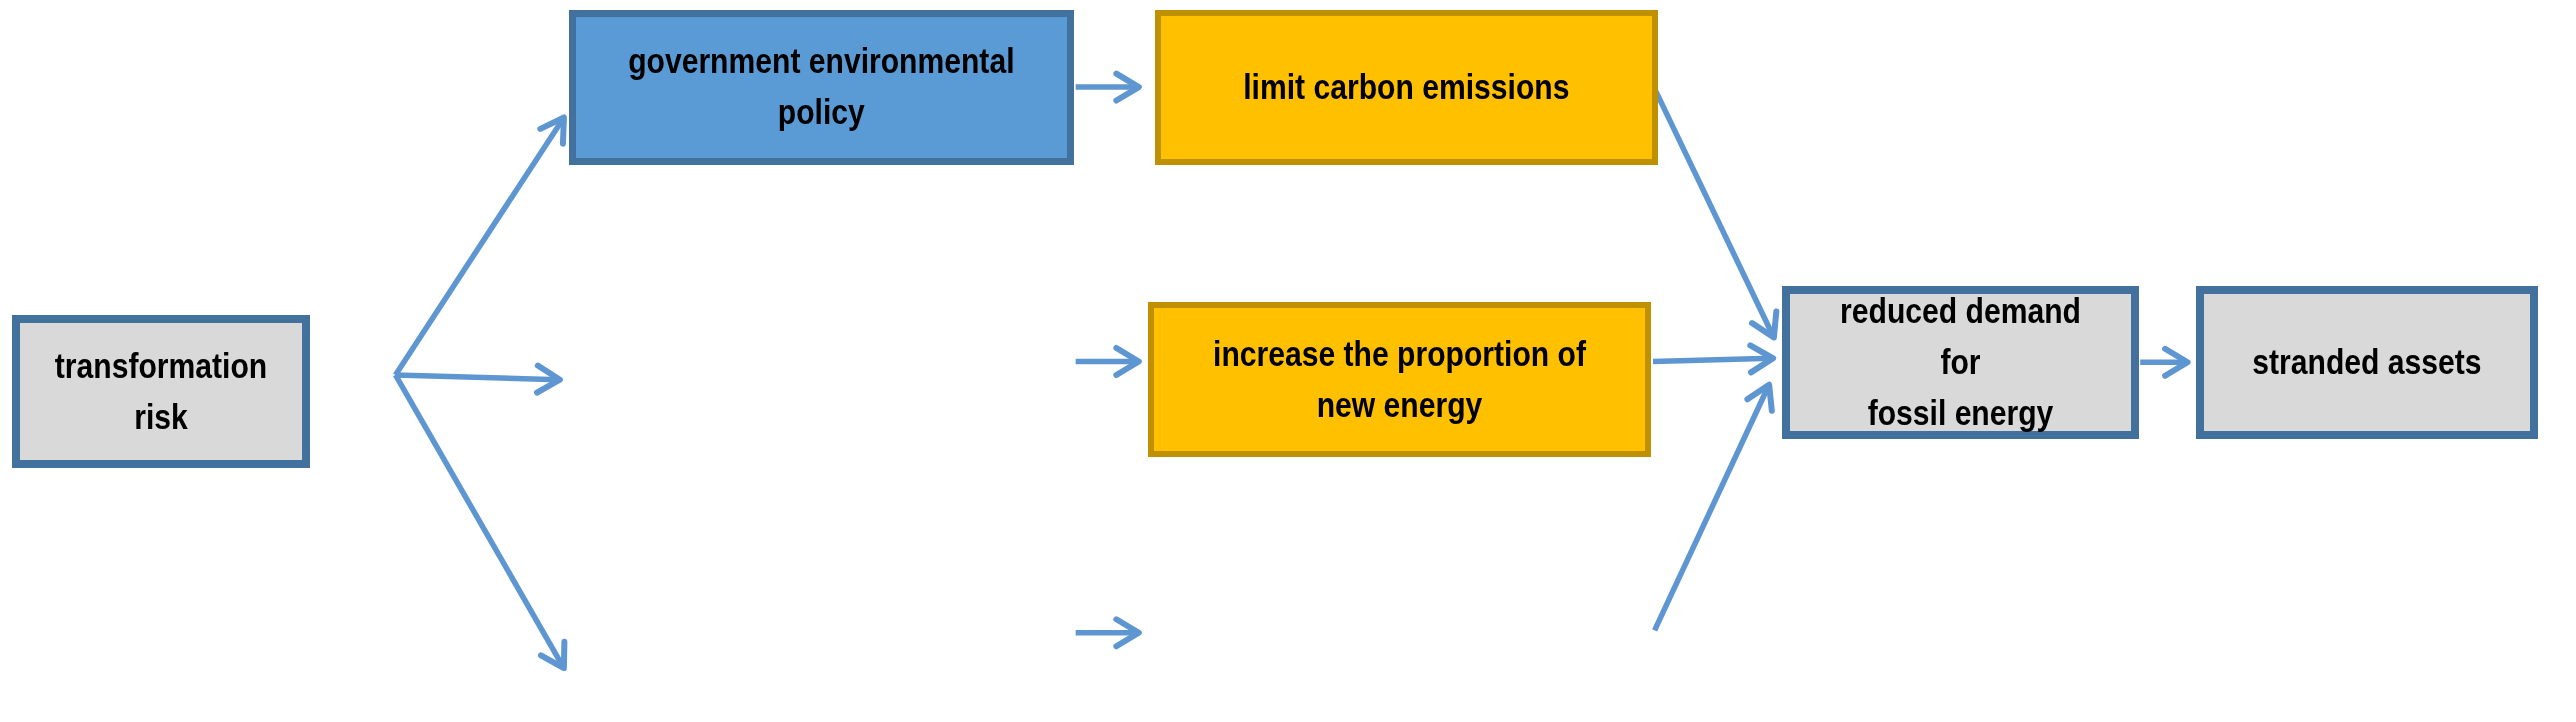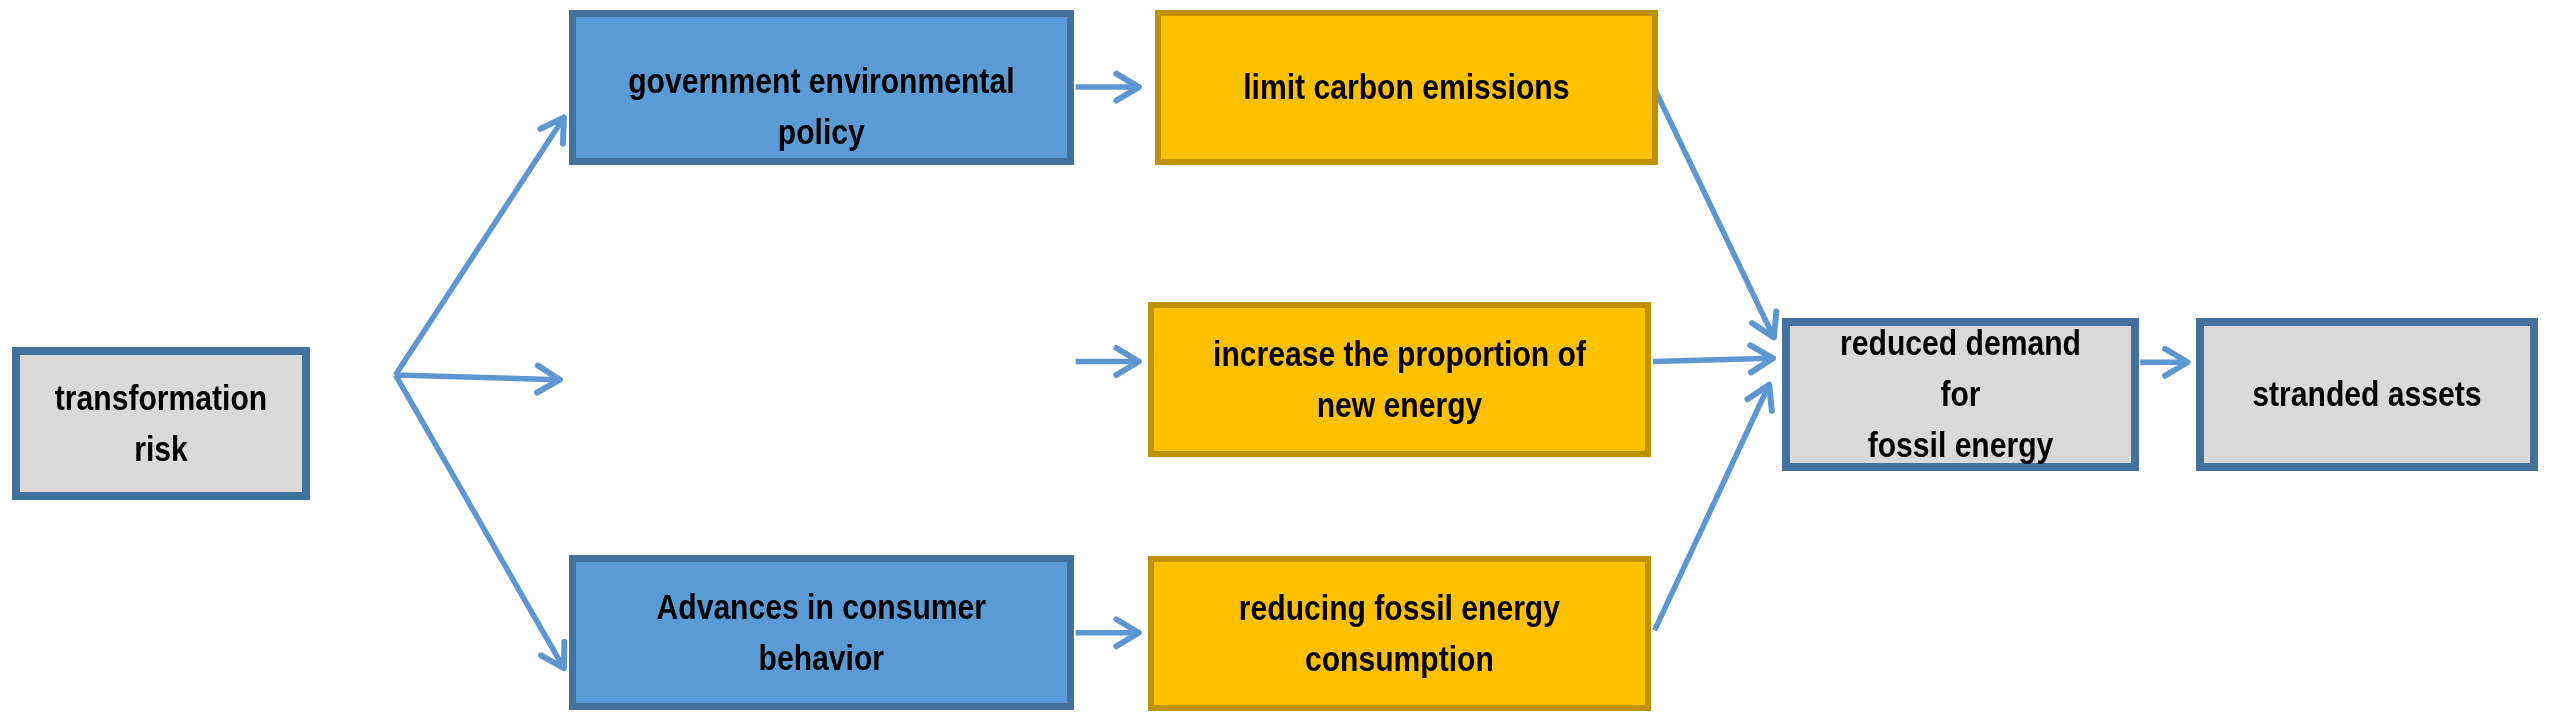--- a/index.html
+++ b/index.html
@@ -28,27 +28,27 @@
     line-height: 1.45;
     color: #000000;
   }
   .node .label {
     display: inline-block;
     transform: scaleX(0.86);
     transform-origin: center;
     white-space: pre-line;
     padding: 0 4.7px;
   }
-  .node.gray   { background: #D9D9D9; border: 8px solid #41719C; margin-top: 32px; }
+  .node.gray   { background: #D9D9D9; border: 8px solid #41719C; }
   .node.blue   { background: #5B9BD5; border: 7.1px  solid #41719C; }
   .node.orange { background: #FFC000; border: 6.3px  solid #BF9000; }
 
   
   #n-transformation-risk { left: 12px;   top: 315px; width: 298px; height: 153px; }
-  #n-gov-policy          { left: 569px;  top: 9.5px;  width: 505px; height: 155px; align-items: flex-end; }
+  #n-gov-policy          { left: 569px;  top: 9.5px;  width: 505px; height: 155px; }
   #n-tech-innovation     { left: 569px;  top: 282px; width: 505px; height: 155px; }
   #n-consumer-behavior   { left: 569px;  top: 555px; width: 505px; height: 155px; }
   #n-limit-carbon        { left: 1148px; top: 9.5px;  width: 503px; height: 155px; margin-left: 7px; }
   #n-new-energy          { left: 1148px; top: 282px; width: 503px; height: 155px; margin-top: 20px; }
   #n-reduce-fossil       { left: 1148px; top: 556px; width: 503px; height: 155px; }
   #n-reduced-demand      { left: 1782px; top: 286px; width: 357px; height: 153px; }
   #n-stranded-assets     { left: 2196px; top: 286px; width: 342px; height: 153px; text-align: center; }
 </style>
 </head>
 <body>
@@ -82,38 +82,30 @@
   <div class="node gray" id="n-transformation-risk">
     <span class="label">transformation risk</span>
   </div>
 
   <div class="node blue" id="n-gov-policy">
     <span class="label">government environmental
 policy</span>
   </div>
 
 
-  <div class="node blue" id="n-consumer-behavior">
-    <span class="label">Advances in consumer
-behavior</span>
-  </div>
 
   <div class="node orange" id="n-limit-carbon">
     <span class="label">limit carbon emissions</span>
   </div>
 
   <div class="node orange" id="n-new-energy">
     <span class="label">increase the proportion of
 new energy</span>
   </div>
 
-  <div class="node orange" id="n-reduce-fossil">
-    <span class="label">reducing fossil energy
-consumption</span>
-  </div>
 
   <div class="node gray" id="n-reduced-demand">
     <span class="label">reduced demand for
 fossil energy</span>
   </div>
 
   <div class="node gray" id="n-stranded-assets">
     <span class="label">stranded assets</span>
   </div>
 

